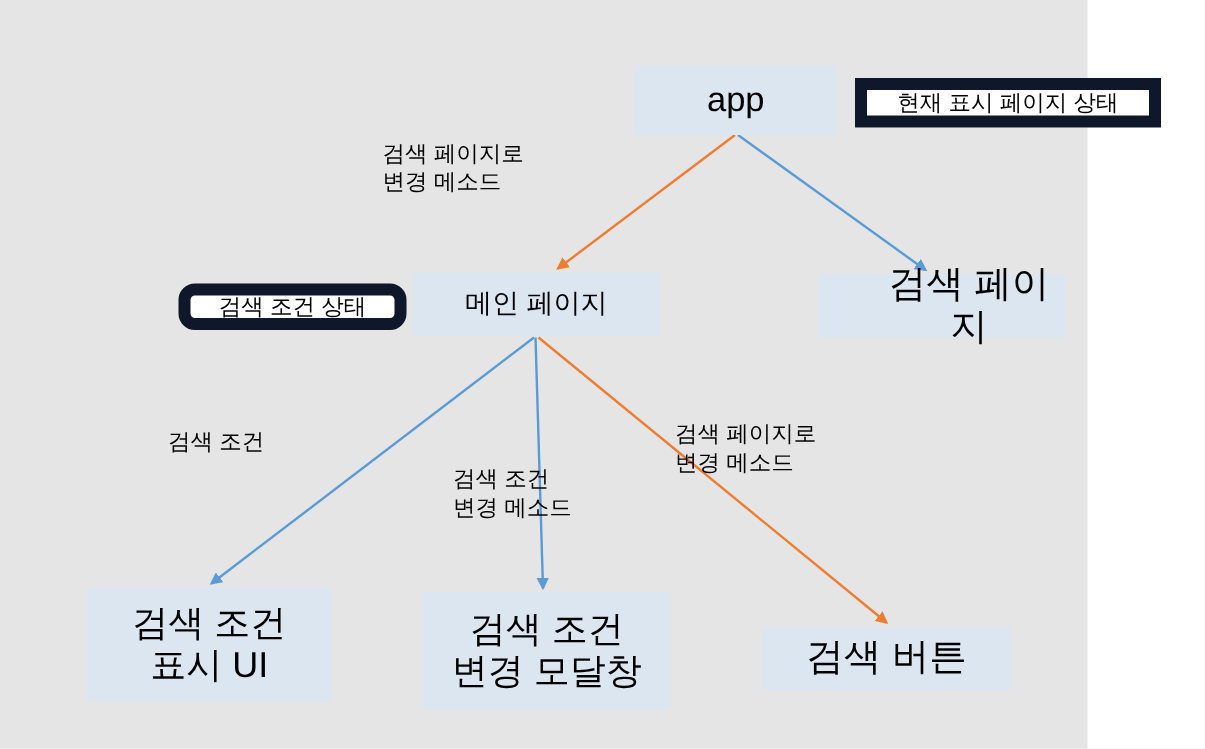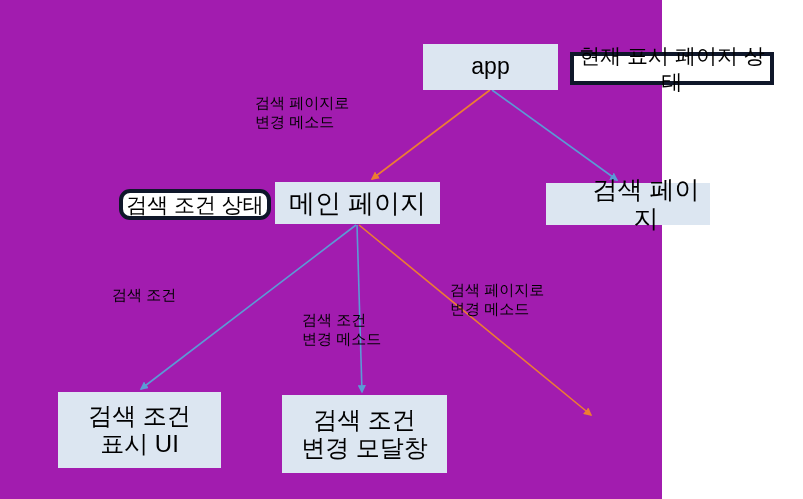--- a/index.html
+++ b/index.html
@@ -8,56 +8,56 @@
     background: #ffffff;
   }
   body {
     width: 803px; height: 499px;
     font-family: "Liberation Sans", "DejaVu Sans", sans-serif;
     color: #000000;
     overflow: hidden;
   }
   #canvas {
     position: relative;
-    width: 662px; height: 499px;
-    background: #a21caf;
+    width: 725px; height: 499px;
+    background: #e5e5e5;
   }
   #edges {
     position: absolute; left: 0; top: 0;
     width: 803px; height: 499px;
     pointer-events: none;
   }
   .node {
     position: absolute;
     background: #dce6f1;
     display: flex;
     align-items: center;
     justify-content: center;
     text-align: center;
     line-height: 1.18;
     color: #000000;
     white-space: pre-line;
   }
   .node-app       { left: 423px; top: 44px;  width: 135px; height: 46px;  font-size: 23px; }
-  .node-main      { left: 275px; top: 182px; width: 165px; height: 42px;  font-size: 26px; }
+  .node-main      { left: 275px; top: 182px; width: 165px; height: 42px;  font-size: 18px; }
   .node-search    { left: 546px; top: 183px; width: 164px; height: 42px;  font-size: 25px; padding-left: 36px; }
   .node-cond-ui   { left: 58px;  top: 392px; width: 163px; height: 76px;  font-size: 24px; }
   .node-cond-modal{ left: 282px; top: 395px; width: 165px; height: 78px;  font-size: 24px; }
   .node-btn       { left: 508px; top: 418px; width: 166px; height: 42px;  font-size: 25px; }
 
   .note {
     position: absolute;
     background: #ffffff;
-    border: 4px solid #0f172a;
+    border: 8px solid #0f172a;
     display: flex;
     align-items: center;
     justify-content: center;
     text-align: center;
     color: #000000;
-    font-size: 21px;
+    font-size: 15px;
     line-height: 1.2;
   }
   .note-current { left: 570px; top: 52px;  width: 204px; height: 33px; }
   .note-cond    { left: 119px; top: 189px; width: 152px; height: 31px; border-radius: 11px; }
 
   .edge-label {
     position: absolute;
     color: #000000;
     text-align: left;
     line-height: 1.25;
@@ -110,20 +110,23 @@
   <div class="node node-cond-ui">
     <span>검색 조건
 표시 UI</span>
   </div>
 
   <div class="node node-cond-modal">
     <span>검색 조건
 변경 모달창</span>
   </div>
 
+  <div class="node node-btn">
+    <span>검색 버튼</span>
+  </div>
 
   <div class="note note-current">
     <span>현재 표시 페이지 상태</span>
   </div>
 
   <div class="note note-cond">
     <span>검색 조건 상태</span>
   </div>
 
   <div class="edge-label lbl-to-search-page">검색 페이지로

